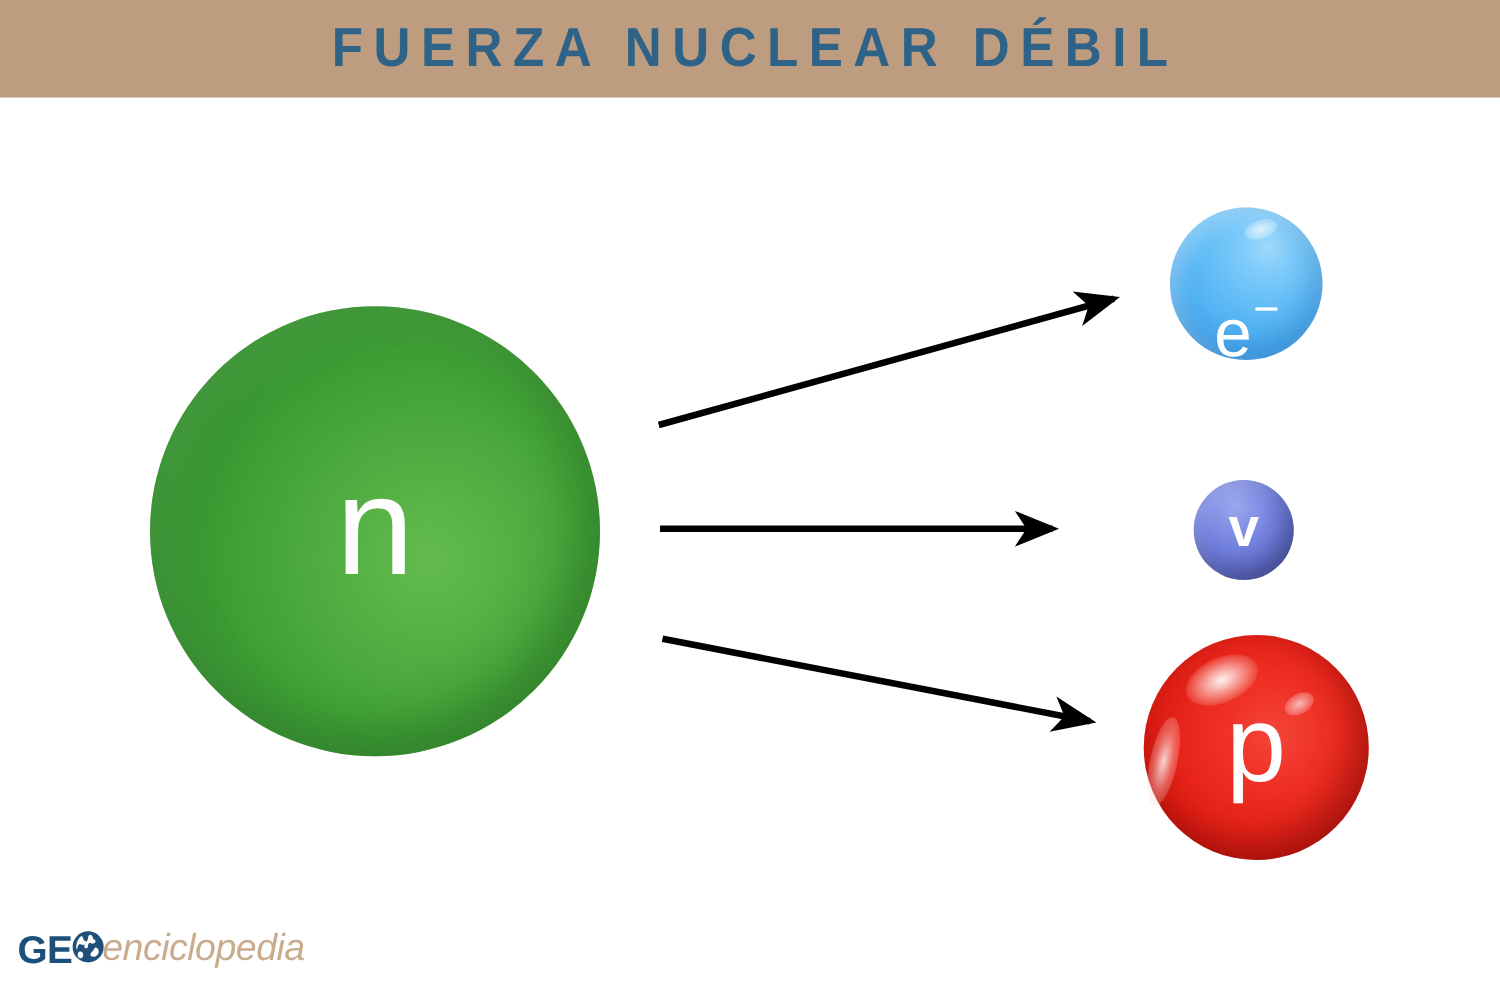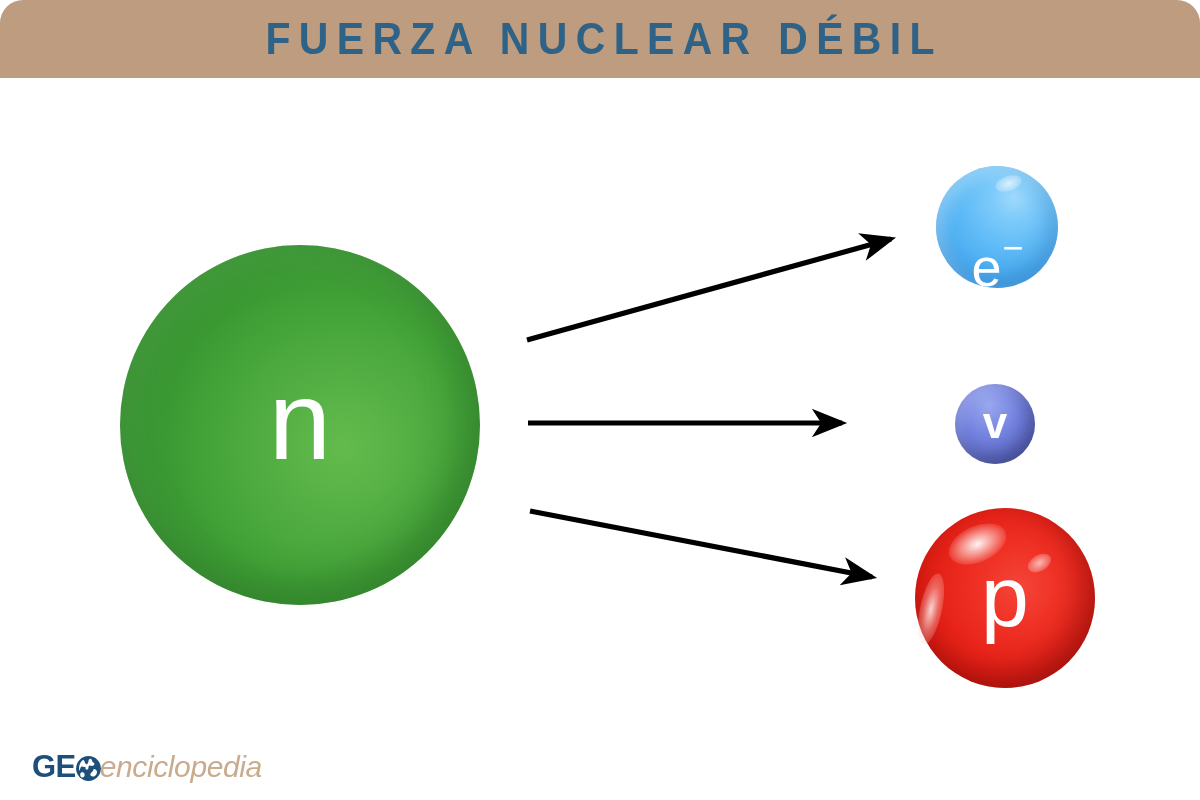--- a/index.html
+++ b/index.html
@@ -9,21 +9,20 @@
   }
   body {
     font-family: "Liberation Sans", sans-serif;
   }
   #stage {
     position: relative;
     width: 1200px;
     height: 800px;
     background: #ffffff;
     overflow: hidden;
-    border-radius: 23px;
   }
 
   
   #header-bar {
     position: absolute;
     left: 0; top: 0;
     width: 1200px;
     height: 78px;
     background: #bd9c7f;
   }
@@ -197,23 +196,23 @@
     position: absolute;
     left: 0; top: 0;
     width: 1200px;
     height: 800px;
     pointer-events: none;
   }
 
   
   #logo {
     position: absolute;
-    left: 32px; top: 744px;
+    left: 14px; top: 744px;
     display: flex;
-    align-items: flex-end;
+    align-items: flex-start;
     height: 38px;
   }
   #logo-geo {
     color: #1d4f7a;
     font-family: "Liberation Sans", sans-serif;
     font-weight: bold;
     font-size: 31px;
     letter-spacing: -0.5px;
     line-height: 1;
   }

